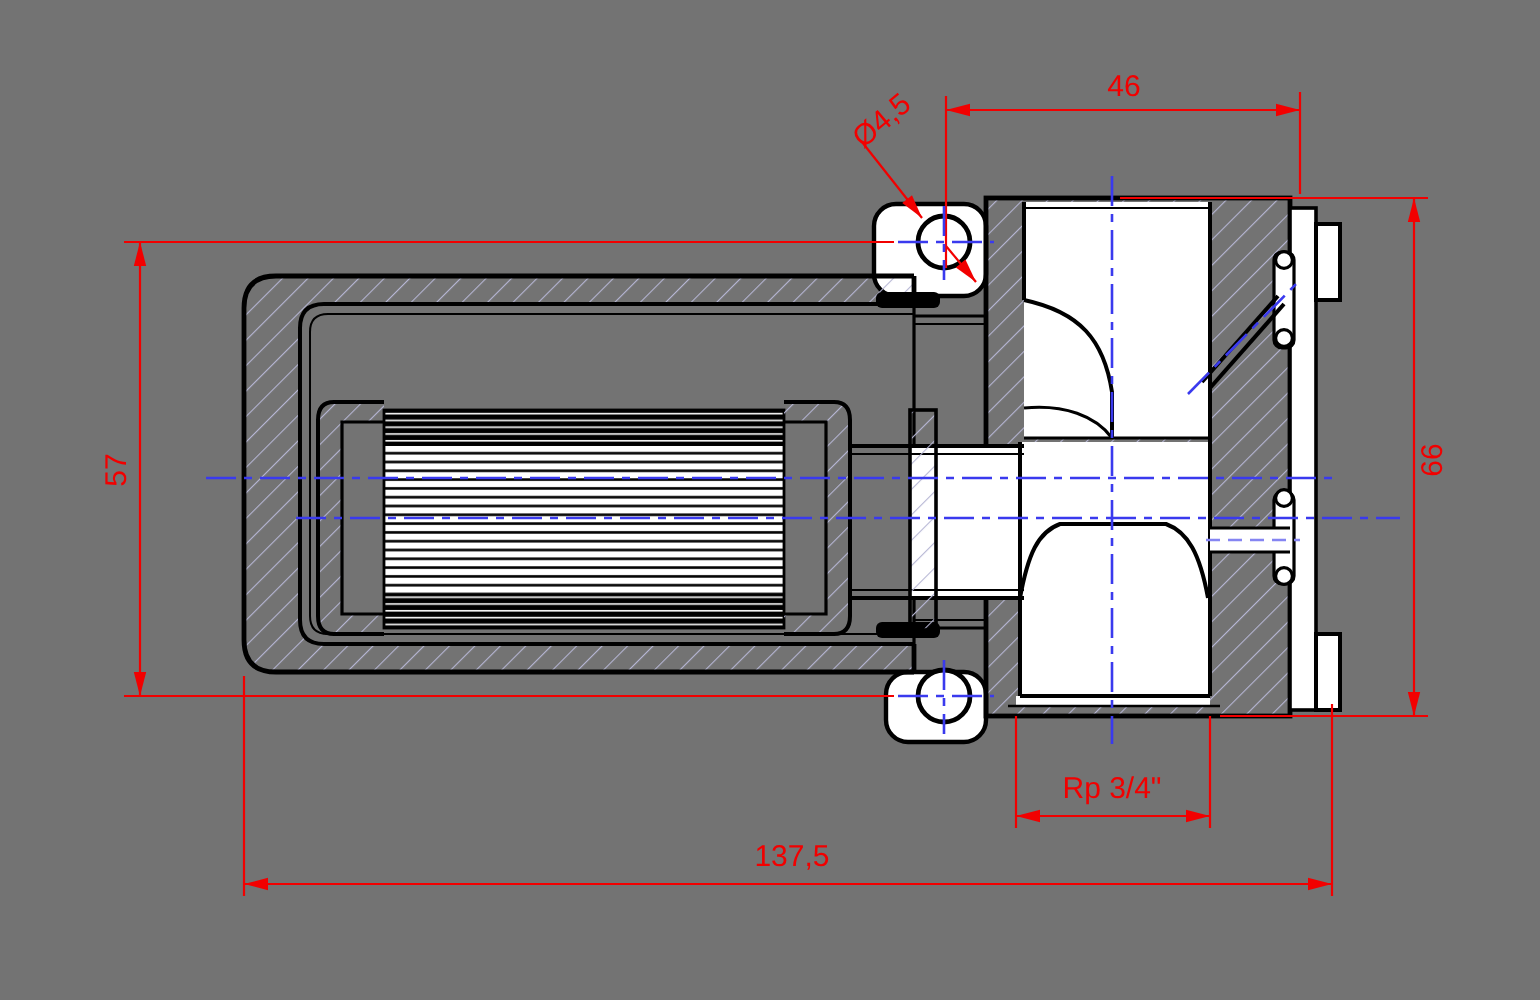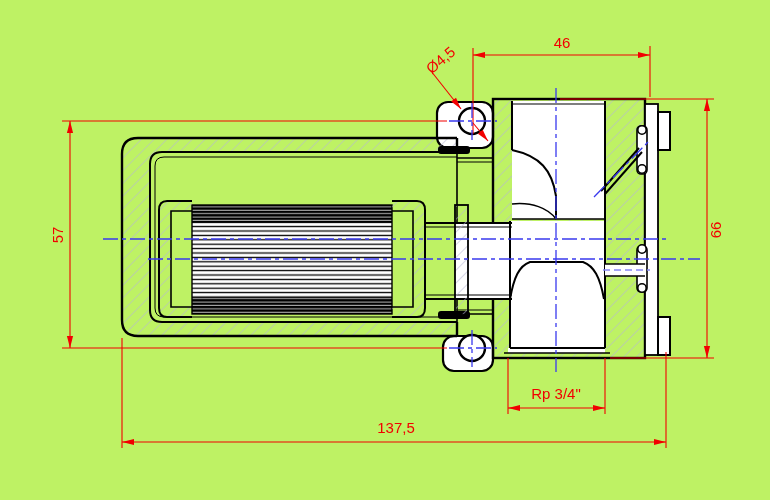--- a/index.html
+++ b/index.html
@@ -1,16 +1,16 @@
 <!DOCTYPE html>
 <html><head>
 <meta charset="utf-8">
 <style>
   html,body{margin:0;padding:0;background:#ffffff;}
-  .stage{position:relative;width:770px;height:500px;background:#bef264;overflow:hidden;
+  .stage{position:relative;width:770px;height:500px;background:#737373;overflow:hidden;
          font-family:"Liberation Sans", sans-serif;}
   svg{display:block;}
   .dim-text{font-family:"Liberation Sans", sans-serif;font-size:15px;fill:#f20000;}
   .outl{stroke:#000;fill:none;}
   .cl{stroke:#3a3aee;stroke-width:1.3;fill:none;stroke-dasharray:15 4 4 4;}
   .cl-light{stroke:#8585f2;stroke-width:1.3;fill:none;stroke-dasharray:7 4;}
   .red{stroke:#f20000;stroke-width:1.1;fill:none;}
 </style>
 </head>
 <body>

